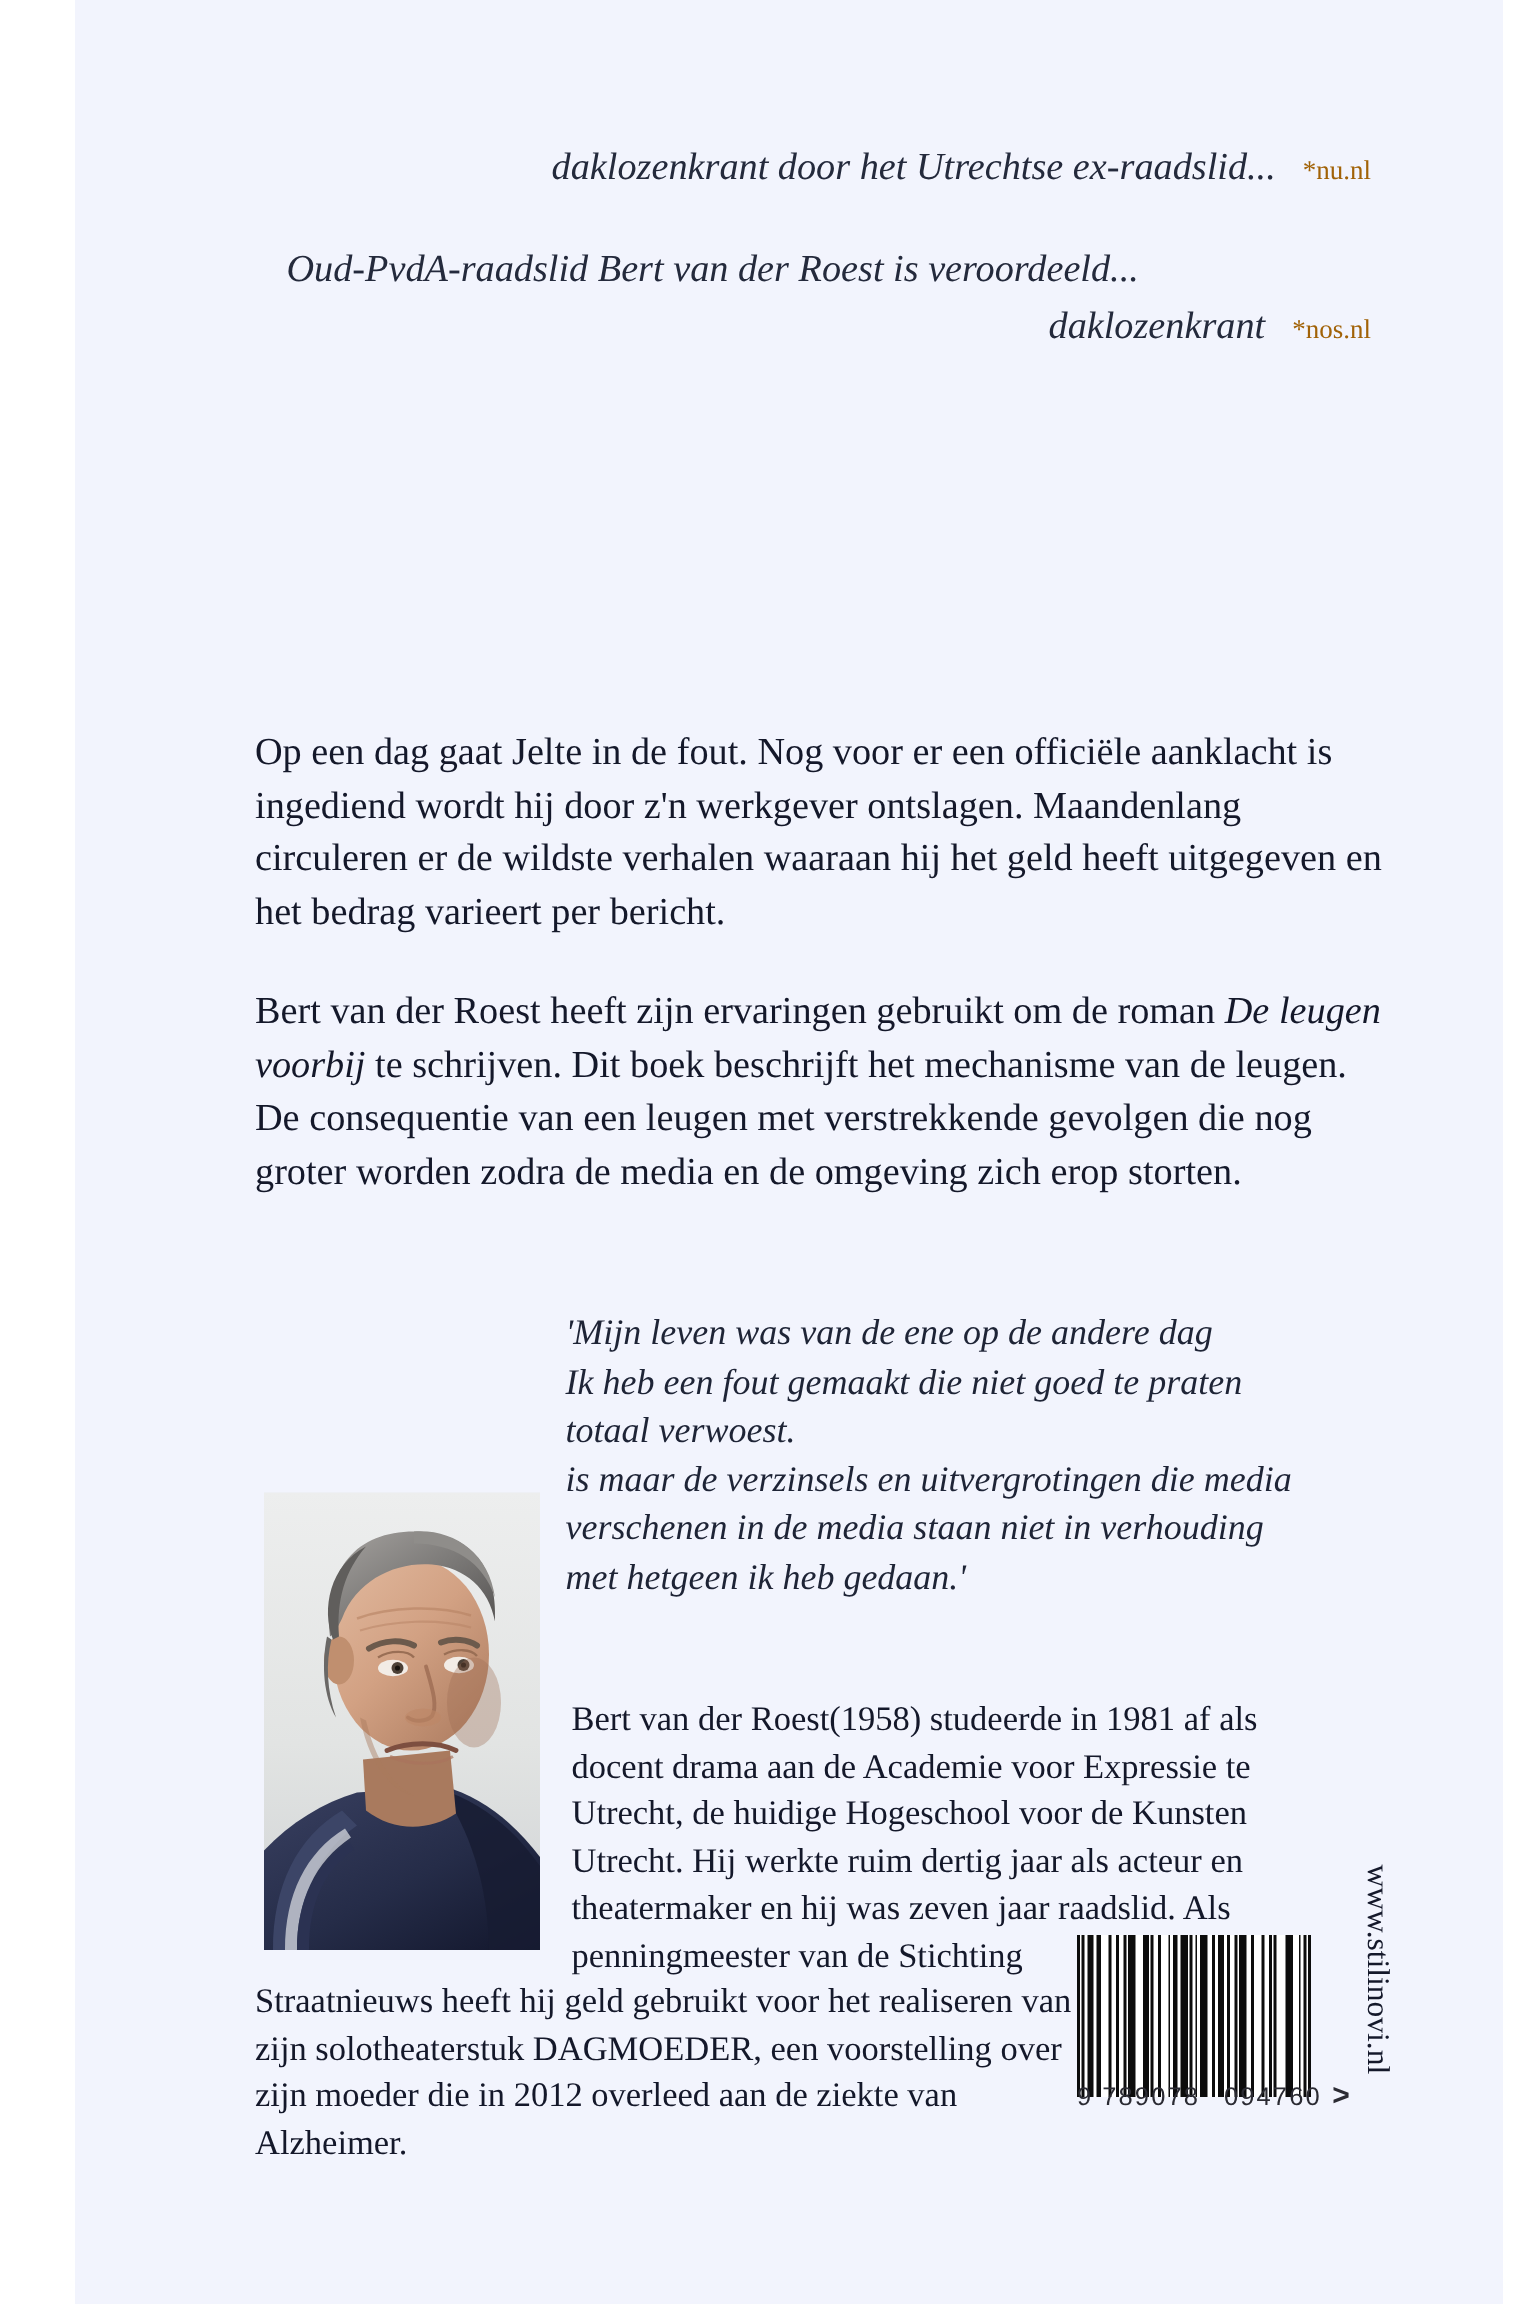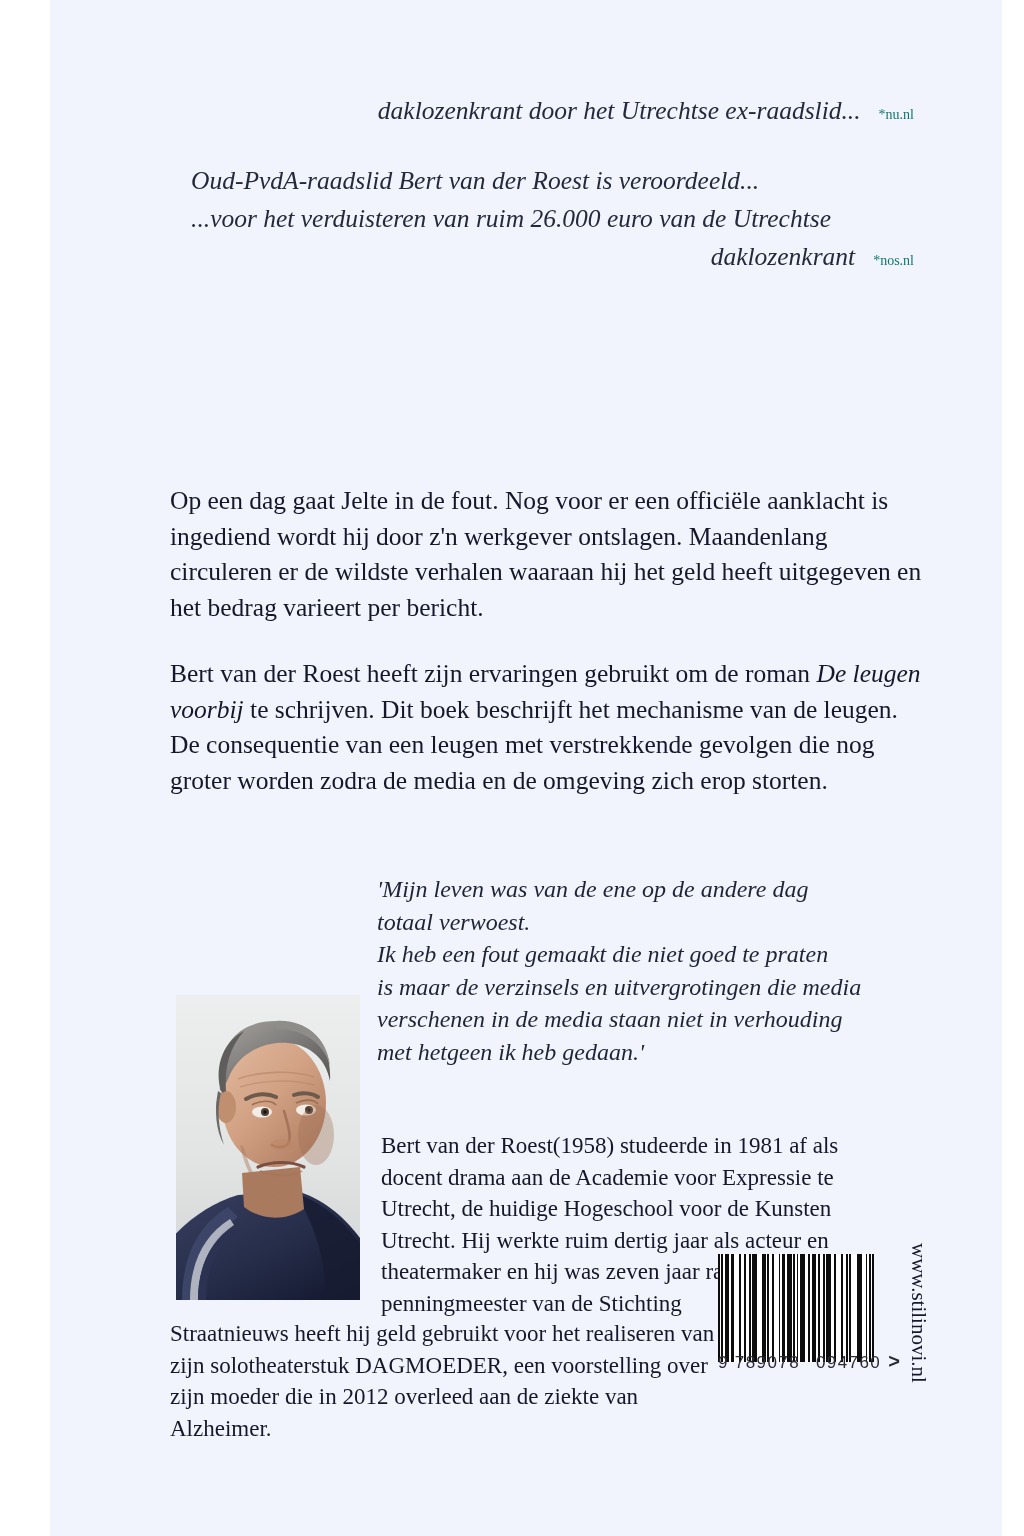--- a/index.html
+++ b/index.html
@@ -44,24 +44,24 @@
   .quote-block:last-child { margin-bottom: 0; }
   .quote-line { display: block; }
   .quote-line.with-src {
     display: flex;
     justify-content: flex-end;
     align-items: baseline;
   }
   .quote-line.with-src .qtext { flex: 0 1 auto; }
   .src {
     font-style: normal;
-    font-size: 14px;
+    font-size: 18px;
     white-space: nowrap;
     padding-left: 18px;
-    color: #0f766e;
+    color: #a16207;
   }
 
   
   .body-copy {
     position: absolute;
     left: 120px;
     top: 483px;
     width: 760px;
   }
   .body-copy p {
@@ -115,21 +115,21 @@
     width: 545px;
     font-size: 23px;
     line-height: 31.5px;
     color: #14182a;
   }
 
   
   .barcode-area {
     position: absolute;
     left: 668px;
-    top: 1254px;
+    top: 1290px;
     width: 172px;
     height: 132px;
   }
   .barcode-bars {
     width: 156px;
     height: 108px;
     display: flex;
     align-items: stretch;
     background: #ffffff;
   }
@@ -187,38 +187,37 @@
     <div class="quote-block">
       <span class="quote-line with-src">
         <span class="qtext">daklozenkrant door het Utrechtse ex-raadslid...</span>
         <span class="src">*nu.nl</span>
       </span>
     </div>
 
 
     <div class="quote-block">
       <span class="quote-line">Oud-PvdA-raadslid Bert van der Roest is veroordeeld...</span>
-      <span class="quote-line">...voor het verduisteren van ruim 26.000 euro van de Utrechtse</span>
       <span class="quote-line with-src">
         <span class="qtext">daklozenkrant</span>
         <span class="src">*nos.nl</span>
       </span>
     </div>
 
   </div>
 
   <div class="body-copy">
     <p>Op een dag gaat Jelte in de fout. Nog voor er een officiële aanklacht is ingediend wordt hij door z'n werkgever ontslagen. Maandenlang circuleren er de wildste verhalen waaraan hij het geld heeft uitgegeven en het bedrag varieert per bericht.</p>
     <p><span>Bert van der Roest heeft zijn ervaringen gebruikt om de roman </span><span class="bookref">De leugen voorbij</span><span> te schrijven. Dit boek beschrijft het mechanisme van de leugen. De consequentie van een leugen met verstrekkende gevolgen die nog groter worden zodra de media en de omgeving zich erop storten.</span></p>
   </div>
 
   <div class="pull-quote">
     <span>'Mijn leven was van de ene op de andere dag</span>
+    <span>Ik heb een fout gemaakt die niet goed te praten</span>
     <span>totaal verwoest.</span>
-    <span>Ik heb een fout gemaakt die niet goed te praten</span>
     <span>is maar de verzinsels en uitvergrotingen die media</span>
     <span>verschenen in de media staan niet in verhouding</span>
     <span>met hetgeen ik heb gedaan.'</span>
   </div>
 
   <div class="photo-frame">
     <svg viewBox="0 0 184 305" preserveAspectRatio="xMidYMid slice">
       <defs>
         <linearGradient id="bgG" x1="0" y1="0" x2="0" y2="1">
           <stop offset="0%" stop-color="#edeeee"></stop>

